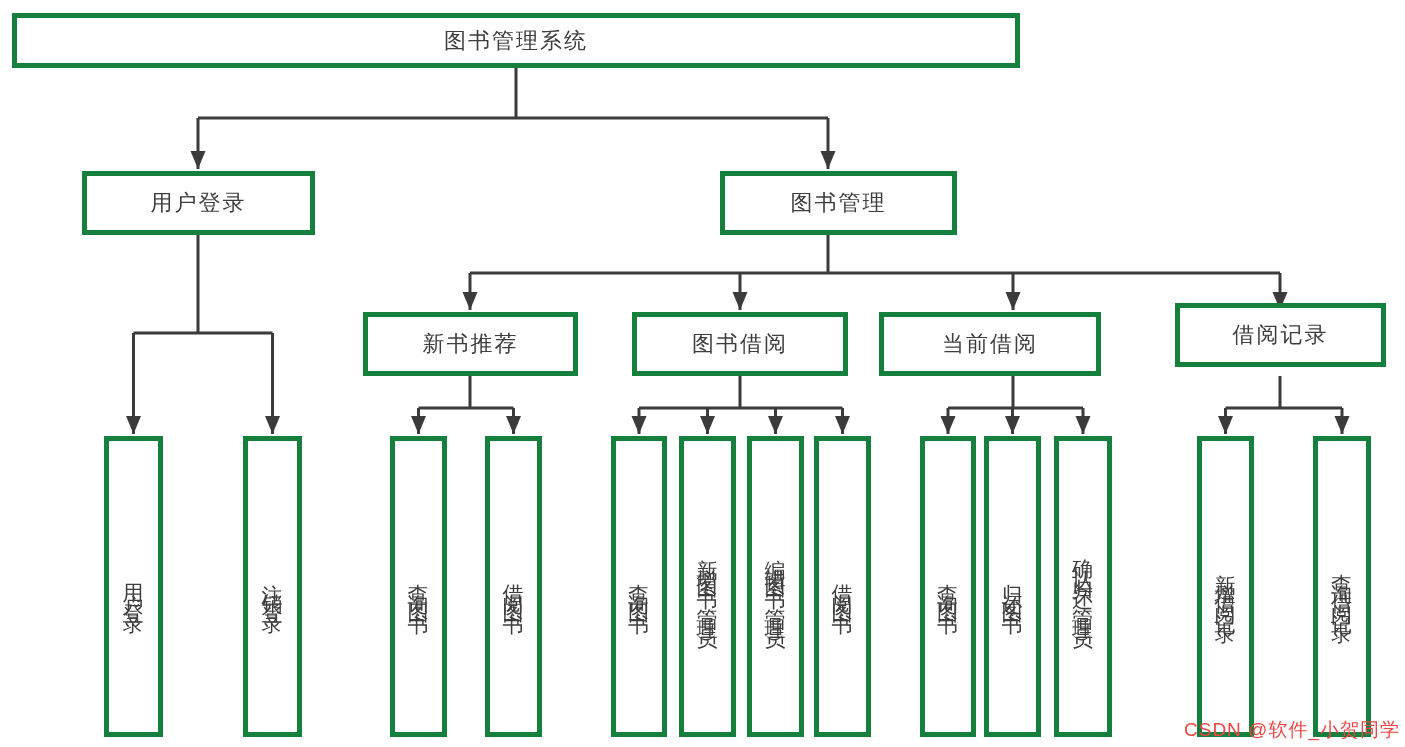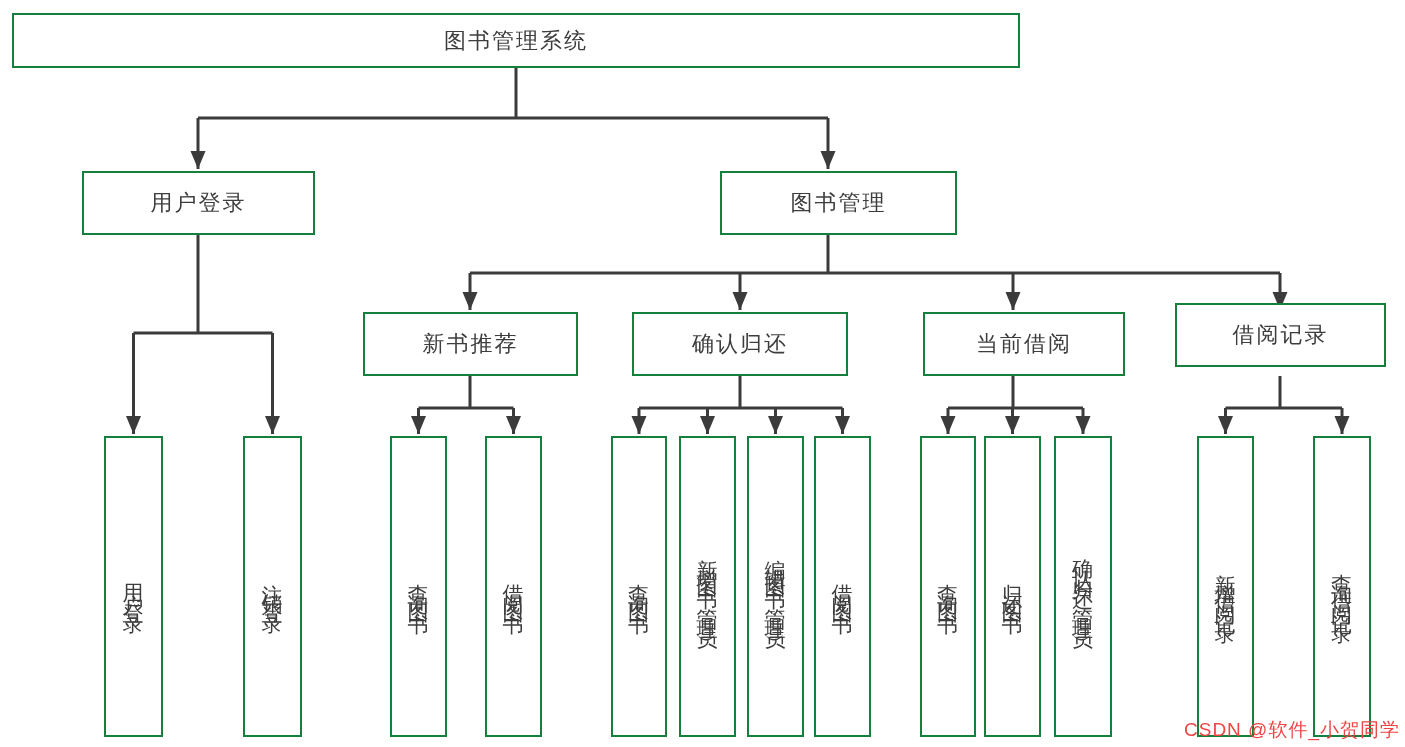--- a/index.html
+++ b/index.html
@@ -4,21 +4,21 @@
 <style>
   html,body { margin:0; padding:0; }
   body {
     width:1405px; height:747px; position:relative; overflow:hidden;
     background:#ffffff;
     font-family:"Liberation Sans", sans-serif;
   }
   .connector-layer { position:absolute; left:0; top:0; z-index:1; }
   .box {
     position:absolute; box-sizing:border-box;
-    border:2px solid #15803d; background:#ffffff;
+    border:5px solid #15803d; background:#ffffff;
     display:flex; align-items:center; justify-content:center;
     color:#3d3d3d; z-index:2;
   }
   .hlabel { font-size:22px; letter-spacing:2px; white-space:nowrap; }
   .vtext {
     writing-mode:vertical-rl; text-orientation:mixed;
     font-size:21px; letter-spacing:10px; line-height:1; white-space:nowrap;
   }
   .watermark {
     position:absolute; left:1184px; top:717px; z-index:5;
@@ -91,23 +91,23 @@
   <span class="hlabel">用户登录</span>
 </div>
 <div class="box" style="left:710px; top:171px; width:237px; height:64px;margin-left:10px;">
   <span class="hlabel">图书管理</span>
 </div>
 
 <div class="box" style="left:363px; top:312px; width:215px; height:64px;font-family:Liberation Mono, monospace;">
   <span class="hlabel">新书推荐</span>
 </div>
 <div class="box" style="left:632px; top:312px; width:216px; height:64px;">
-  <span class="hlabel">确认归还</span>
+  <span class="hlabel">图书借阅</span>
 </div>
-<div class="box" style="left:923px; top:312px; width:202px; height:64px;">
+<div class="box" style="left:879px; top:312px; width:222px; height:64px;">
   <span class="hlabel">当前借阅</span>
 </div>
 <div class="box" style="left:1175px; top:303px; width:211px; height:64px;">
   <span class="hlabel">借阅记录</span>
 </div>
 
 <div class="box leaf" style="left:104px; top:436px; width:59px; height:301px;">
   <span class="vtext">用户登录</span>
 </div>
 <div class="box leaf" style="left:243px; top:436px; width:59px; height:301px;">

